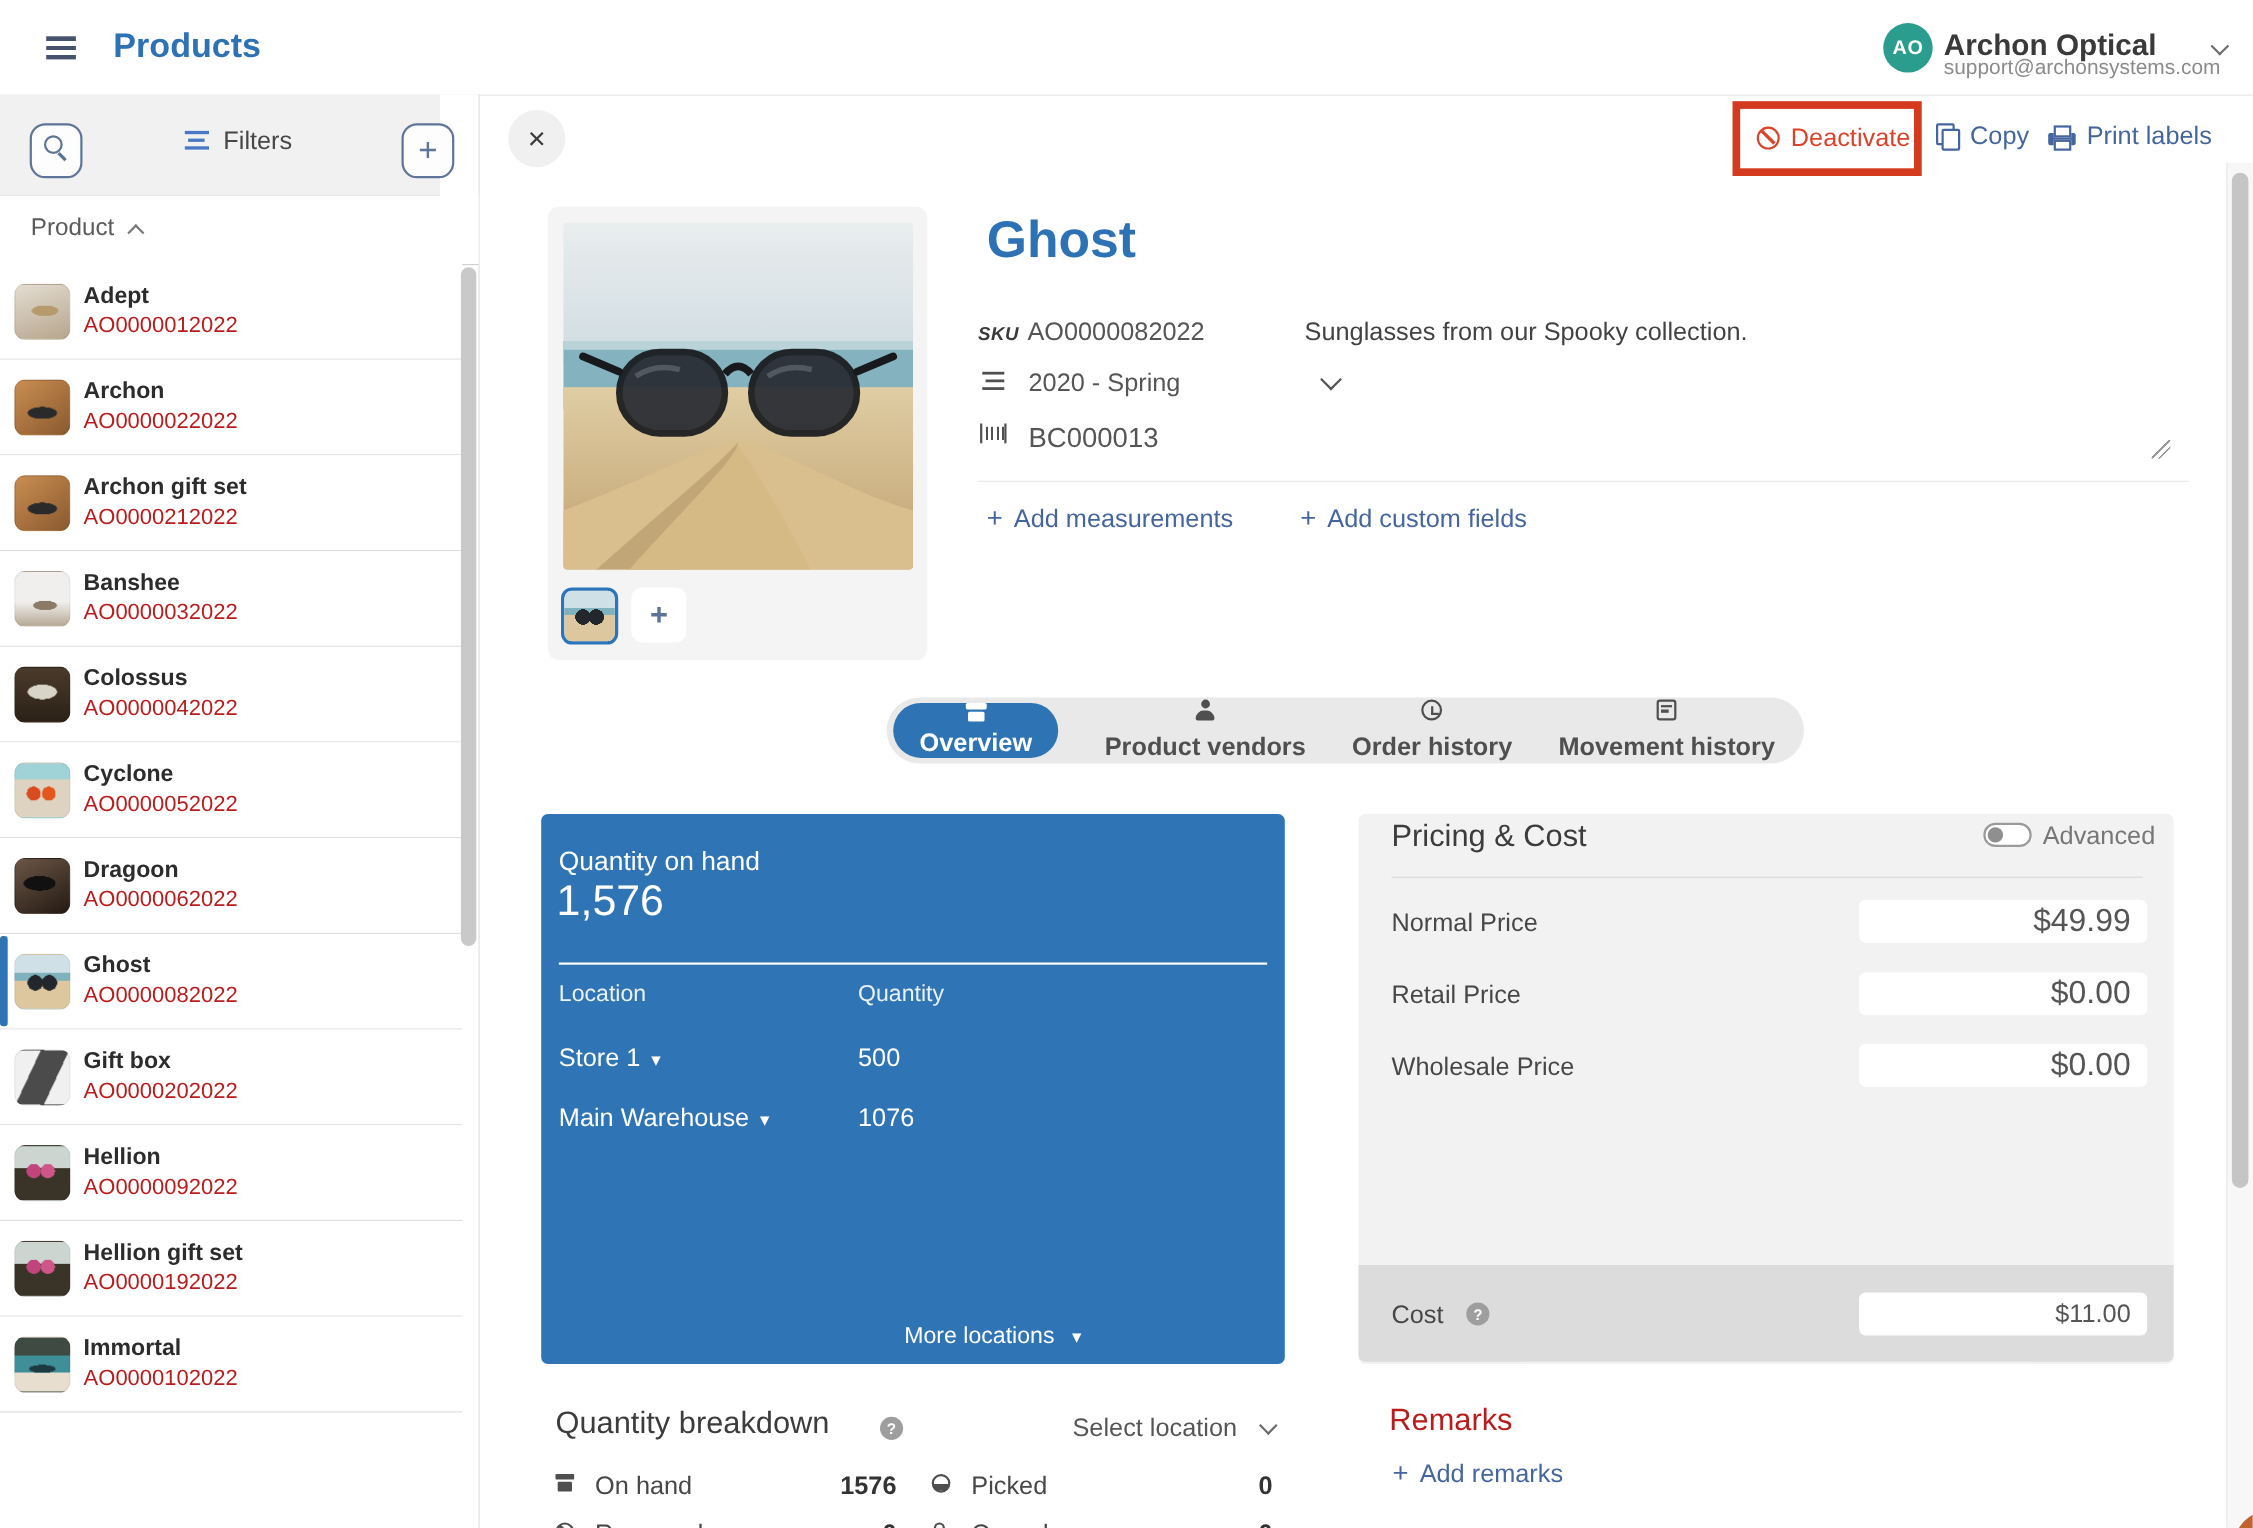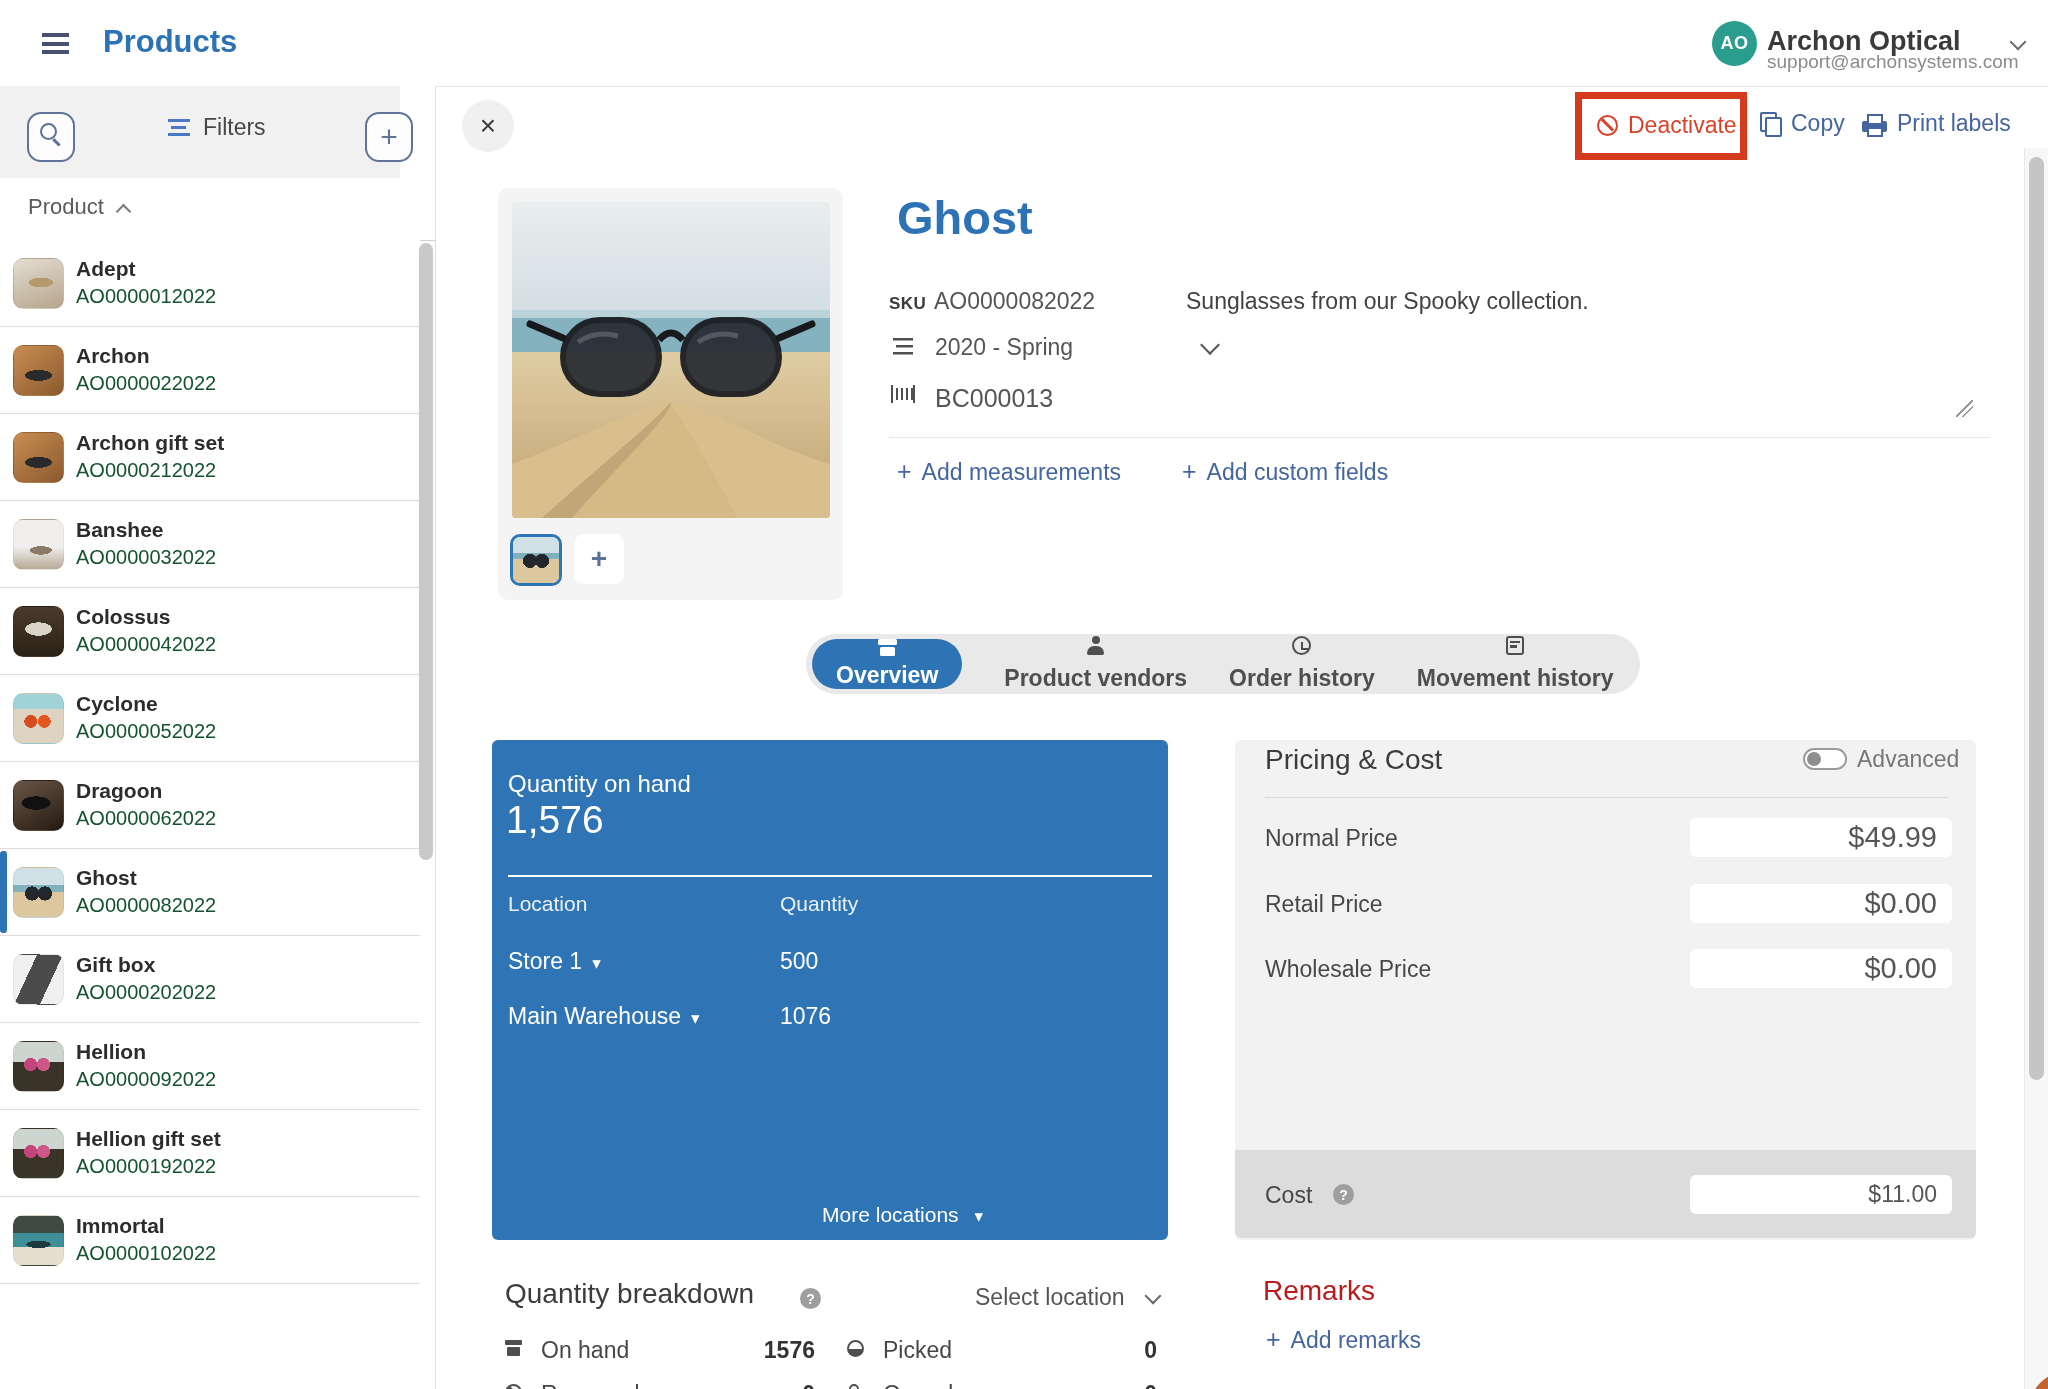--- a/index.html
+++ b/index.html
@@ -33,21 +33,21 @@
   .filters-label{font-size:23px;color:#474747;}
   .sortrow{position:absolute;left:0;top:92px;width:435px;height:62px;background:#fff;border-bottom:1px solid #cfcfcf;}
   .sort-label{position:absolute;left:28px;top:16px;font-size:22px;color:#5a5a5a;cursor:pointer;}
   .caret-up{position:absolute;left:118px;top:28px;width:9px;height:9px;border-left:2.5px solid #7a7a7a;border-top:2.5px solid #7a7a7a;transform:rotate(45deg);}
 
   .plist{position:absolute;left:0;top:154px;width:420px;height:1149px;overflow:hidden;}
   .pitem{position:relative;width:420px;height:87px;background:#fff;border-bottom:1px solid #dcdcdc;box-sizing:border-box;cursor:pointer;}
   .pitem.selected::before{content:"";position:absolute;left:0;top:2px;bottom:2px;width:7px;background:#2e74b4;border-radius:3px;}
   .pthumb{position:absolute;left:13px;top:18px;width:51px;height:51px;border-radius:10px;border:1px solid rgba(0,0,0,.05);box-sizing:border-box;}
   .p-name{position:absolute;left:76px;top:17px;font-size:21px;font-weight:bold;color:#2c2c2c;}
-  .p-sku{position:absolute;left:76px;top:45px;font-size:20px;color:#14532d;}
+  .p-sku{position:absolute;left:76px;top:45px;font-size:20px;color:#b91c1c;}
 
   
   .th-adept{background:radial-gradient(20px 8px at 55% 48%,#b59a6d 60%,transparent 61%),linear-gradient(160deg,#e3ddd2,#b7a58c);}
   .th-archon,.th-archongift{background:radial-gradient(22px 9px at 50% 60%,#2a2a2a 60%,transparent 61%),linear-gradient(140deg,#c98d52,#8a5a2e);}
   .th-banshee{background:radial-gradient(18px 7px at 55% 62%,#8a7a66 60%,transparent 61%),linear-gradient(180deg,#f0efed 55%,#b7a995);}
   .th-colossus{background:radial-gradient(22px 11px at 50% 45%,#d8d4c8 60%,transparent 61%),linear-gradient(180deg,#4a3a2c,#2b2116);}
   .th-cyclone{background:radial-gradient(9px 9px at 34% 56%,#d84b1f 70%,transparent 71%),radial-gradient(9px 9px at 62% 56%,#e3571f 70%,transparent 71%),linear-gradient(180deg,#9fd3d8 0 30%,#ddd3c0 30%);}
   .th-dragoon{background:radial-gradient(24px 11px at 45% 45%,#111 60%,transparent 61%),linear-gradient(150deg,#6b5647,#241a12);}
   .th-firebat{background:#ececec;}
   .th-firebat::before{content:"";position:absolute;left:14px;top:12px;width:22px;height:7px;background:#b5b5b5;border-radius:2px;}
@@ -76,21 +76,21 @@
   .i-printer::after{content:"";position:absolute;left:5px;top:6px;width:12px;height:6px;background:#fff;border:2px solid #44659e;}
 
   
   .img-card{position:absolute;left:498px;top:188px;width:345px;height:412px;background:#f4f4f4;border-radius:10px;}
   .photo{position:absolute;left:512px;top:202px;width:318px;height:316px;border-radius:4px;overflow:hidden;}
   .thumb-sel{position:absolute;left:510px;top:534px;width:52px;height:52px;border-radius:10px;border:3px solid #2d74b8;box-sizing:border-box;overflow:hidden;cursor:pointer;}
   .thumb-sel .mini{width:100%;height:100%;}
   .thumb-add{position:absolute;left:574px;top:534px;width:50px;height:50px;border-radius:10px;background:#fff;display:flex;align-items:center;justify-content:center;font-size:28px;color:#5a7396;font-weight:bold;cursor:pointer;}
 
   .ghost-title{position:absolute;left:897px;top:190px;font-size:47px;font-weight:bold;color:#2d72b5;}
-  .sku-label{position:absolute;left:889px;top:294px;font-size:17px;font-weight:bold;color:#3a3a3a;letter-spacing:.5px;}
+  .sku-label{position:absolute;left:889px;top:294px;font-size:17px;font-weight:bold;color:#3a3a3a;letter-spacing:.5px;font-style:italic;}
   .sku-value{position:absolute;left:934px;top:288px;font-size:23px;color:#555;}
   .i-cat{position:absolute;left:893px;top:338px;width:20px;height:17px;
     background:linear-gradient(#4f4f4f,#4f4f4f) 0 0/20px 2.5px no-repeat,
                linear-gradient(#4f4f4f,#4f4f4f) 3px 7px/17px 2.5px no-repeat,
                linear-gradient(#4f4f4f,#4f4f4f) 0 14px/20px 2.5px no-repeat;}
   .season{position:absolute;left:935px;top:334px;font-size:23px;color:#555;cursor:pointer;}
   .season-chev{position:absolute;left:1203px;top:338px;width:12px;height:12px;border-right:2.5px solid #555;border-bottom:2.5px solid #555;transform:rotate(45deg);cursor:pointer;}
   .i-barcode{position:absolute;left:891px;top:385px;width:24px;height:18px;border-left:2px solid #4f4f4f;border-right:2px solid #4f4f4f;box-sizing:border-box;
     background:repeating-linear-gradient(90deg,#4f4f4f 0 2px,transparent 2px 5px);background-size:18px 12px;background-position:3px 3px;background-repeat:no-repeat;}
   .barcode-value{position:absolute;left:935px;top:384px;font-size:25px;color:#555;}

